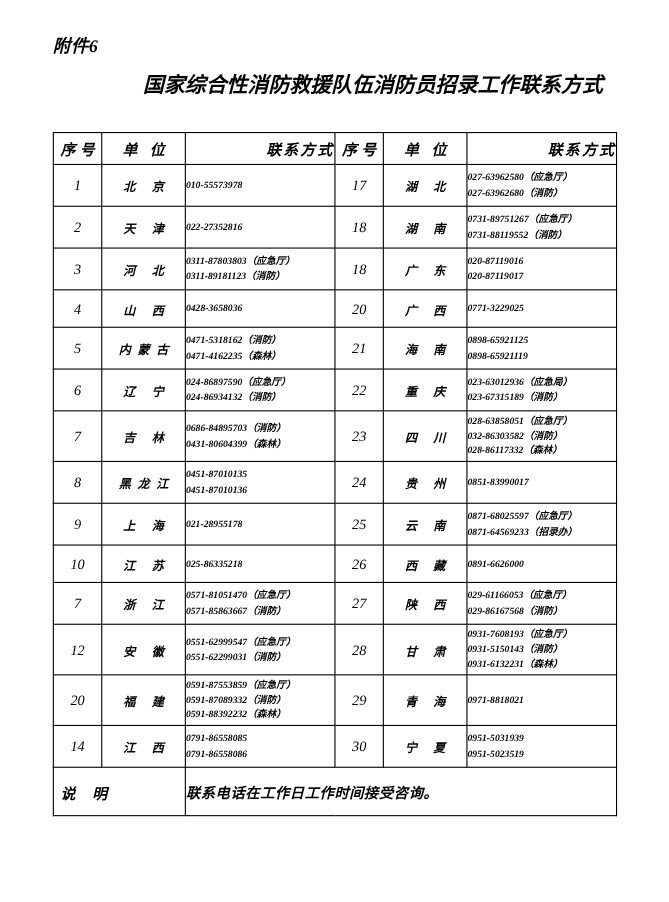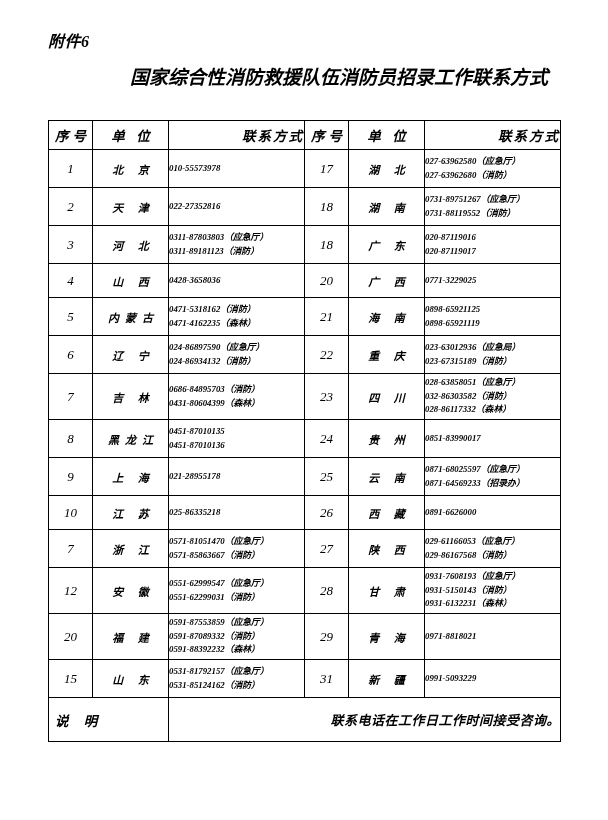--- a/index.html
+++ b/index.html
@@ -108,21 +108,21 @@
   tr.r3 { height: 46px; }
 
   td.note-label {
     text-align: left;
     font-size: 13.5px;
     font-weight: bold;
     letter-spacing: 6px;
     text-indent: 6px;
   }
   td.note-text {
-    text-align: right;
+    text-align: left;
     padding-left: 8px;
     font-size: 13px;
     font-weight: bold;
     letter-spacing: 0.5px;
   }
   tr.note-row { height: 44px; }
 </style>
 </head>
 <body>
 
@@ -323,30 +323,31 @@
               <span class="ln">0591-87089332（消防）</span>
               <span class="ln">0591-88392232（森林）</span>
             </td>
             <td class="seq">29</td>
             <td class="unit">青  海</td>
             <td class="contact">
               <span class="ln">0971-8818021</span>
             </td>
           </tr>
           <tr class="r2">
-            <td class="seq">15</td>
-            <td class="unit">山  东</td>
-            <td class="contact">
-              <span class="ln">0531-81792157（应急厅）</span>
-              <span class="ln">0531-85124162（消防）</span>
-            </td>
-            <td class="seq">31</td>
-            <td class="unit">新  疆</td>
-            <td class="contact">
-              <span class="ln">0991-5093229</span>
+            <td class="seq">14</td>
+            <td class="unit">江  西</td>
+            <td class="contact">
+              <span class="ln">0791-86558085</span>
+              <span class="ln">0791-86558086</span>
+            </td>
+            <td class="seq">30</td>
+            <td class="unit">宁  夏</td>
+            <td class="contact">
+              <span class="ln">0951-5031939</span>
+              <span class="ln">0951-5023519</span>
             </td>
           </tr>
         </tbody>
       <tfoot>
         <tr class="note-row">
           <td class="note-label" colspan="2">说  明</td>
           <td class="note-text" colspan="4">联系电话在工作日工作时间接受咨询。</td>
         </tr>
       </tfoot>
     </table>

